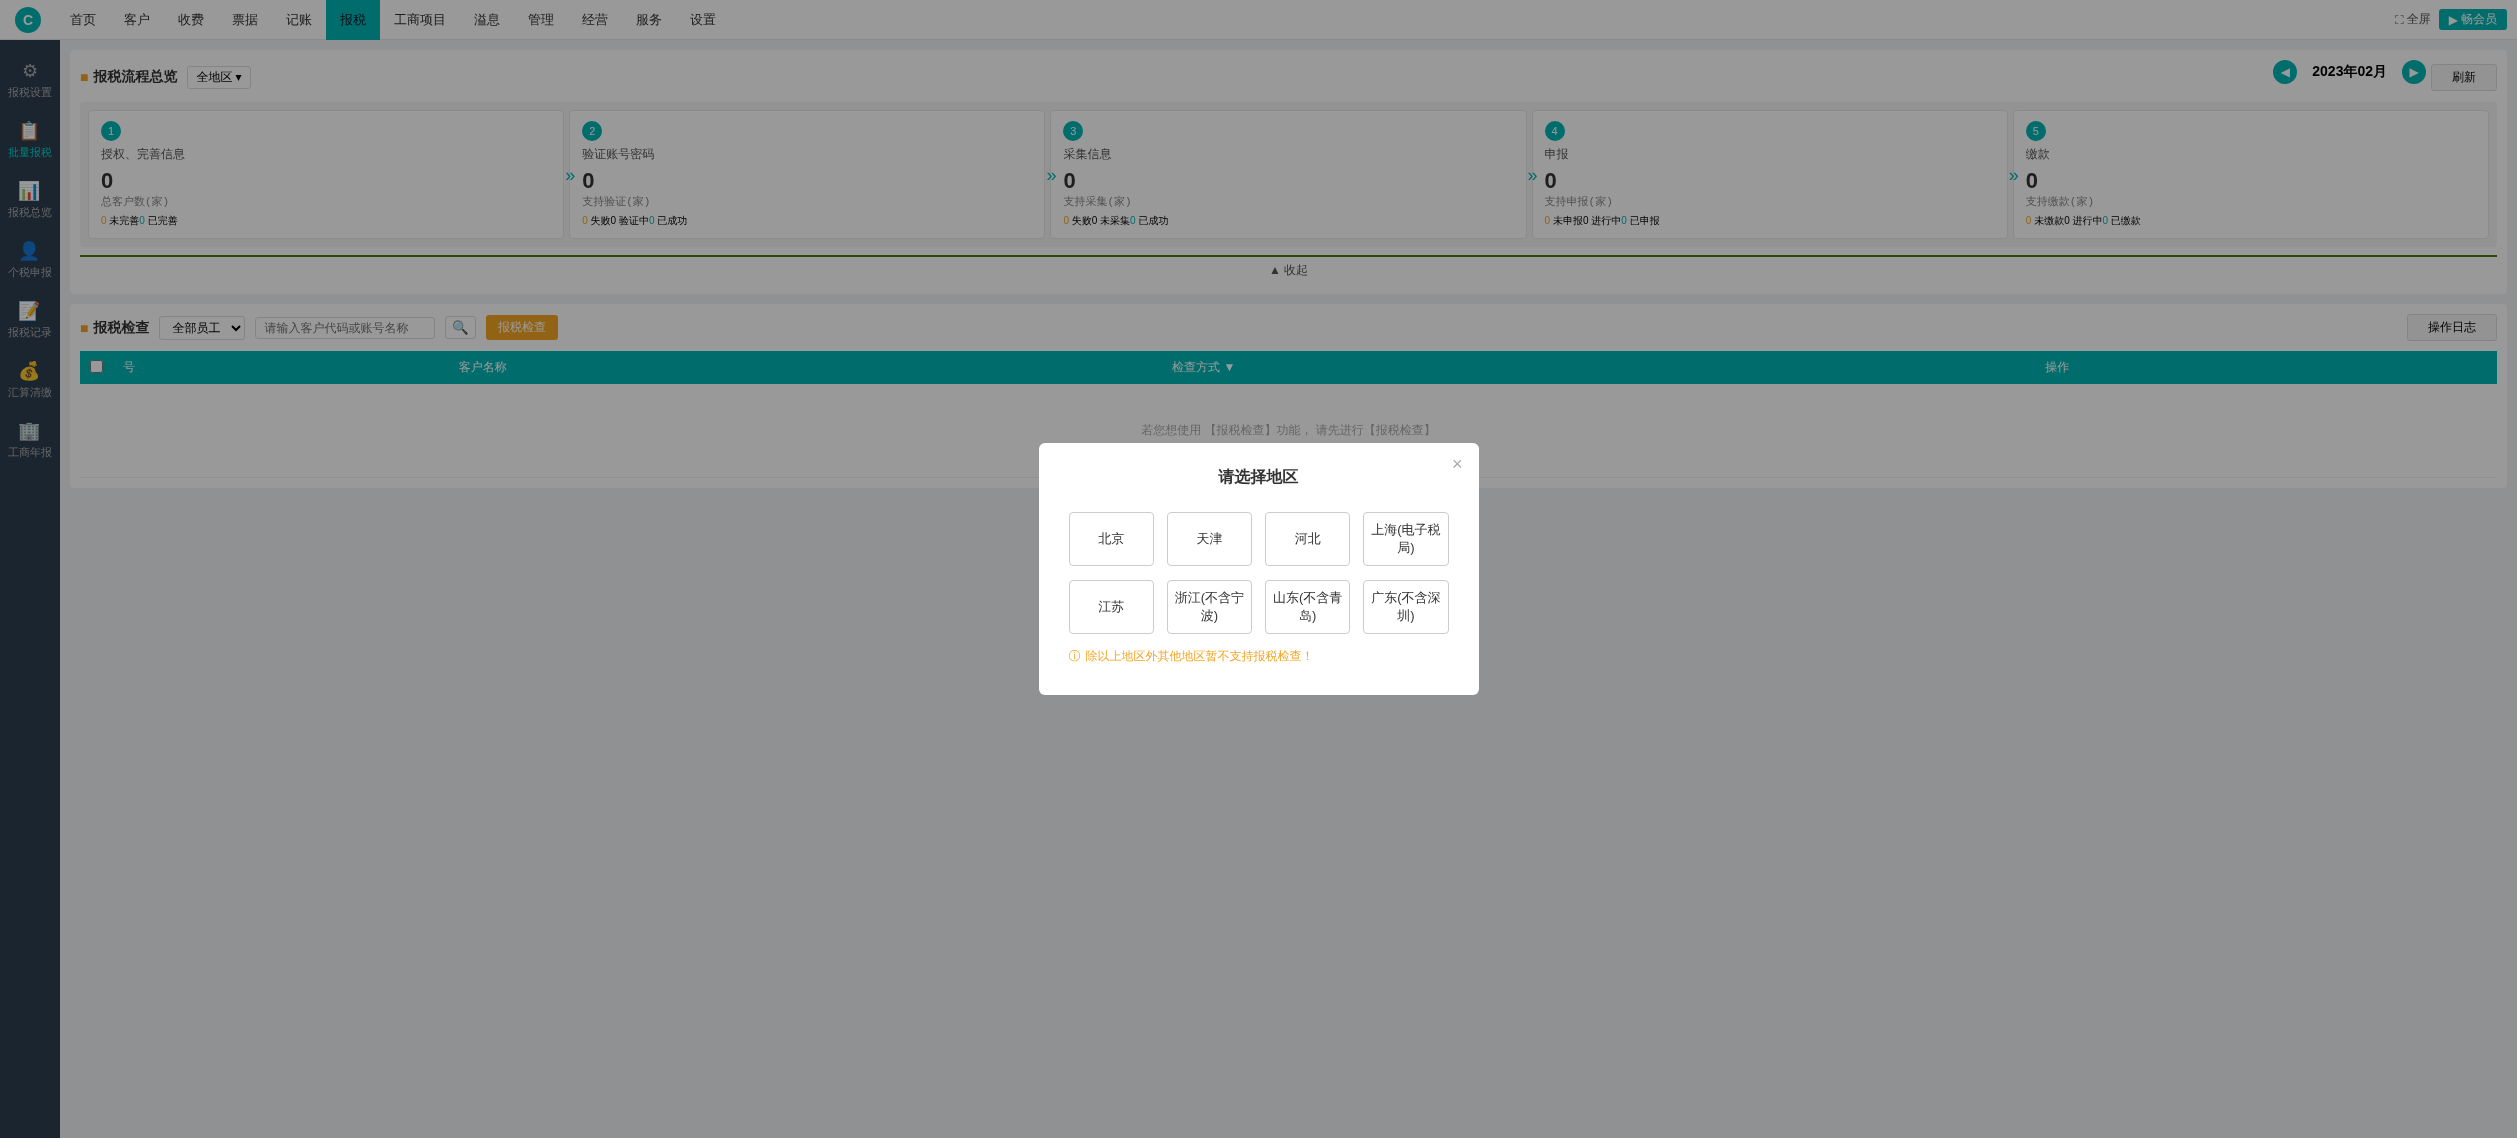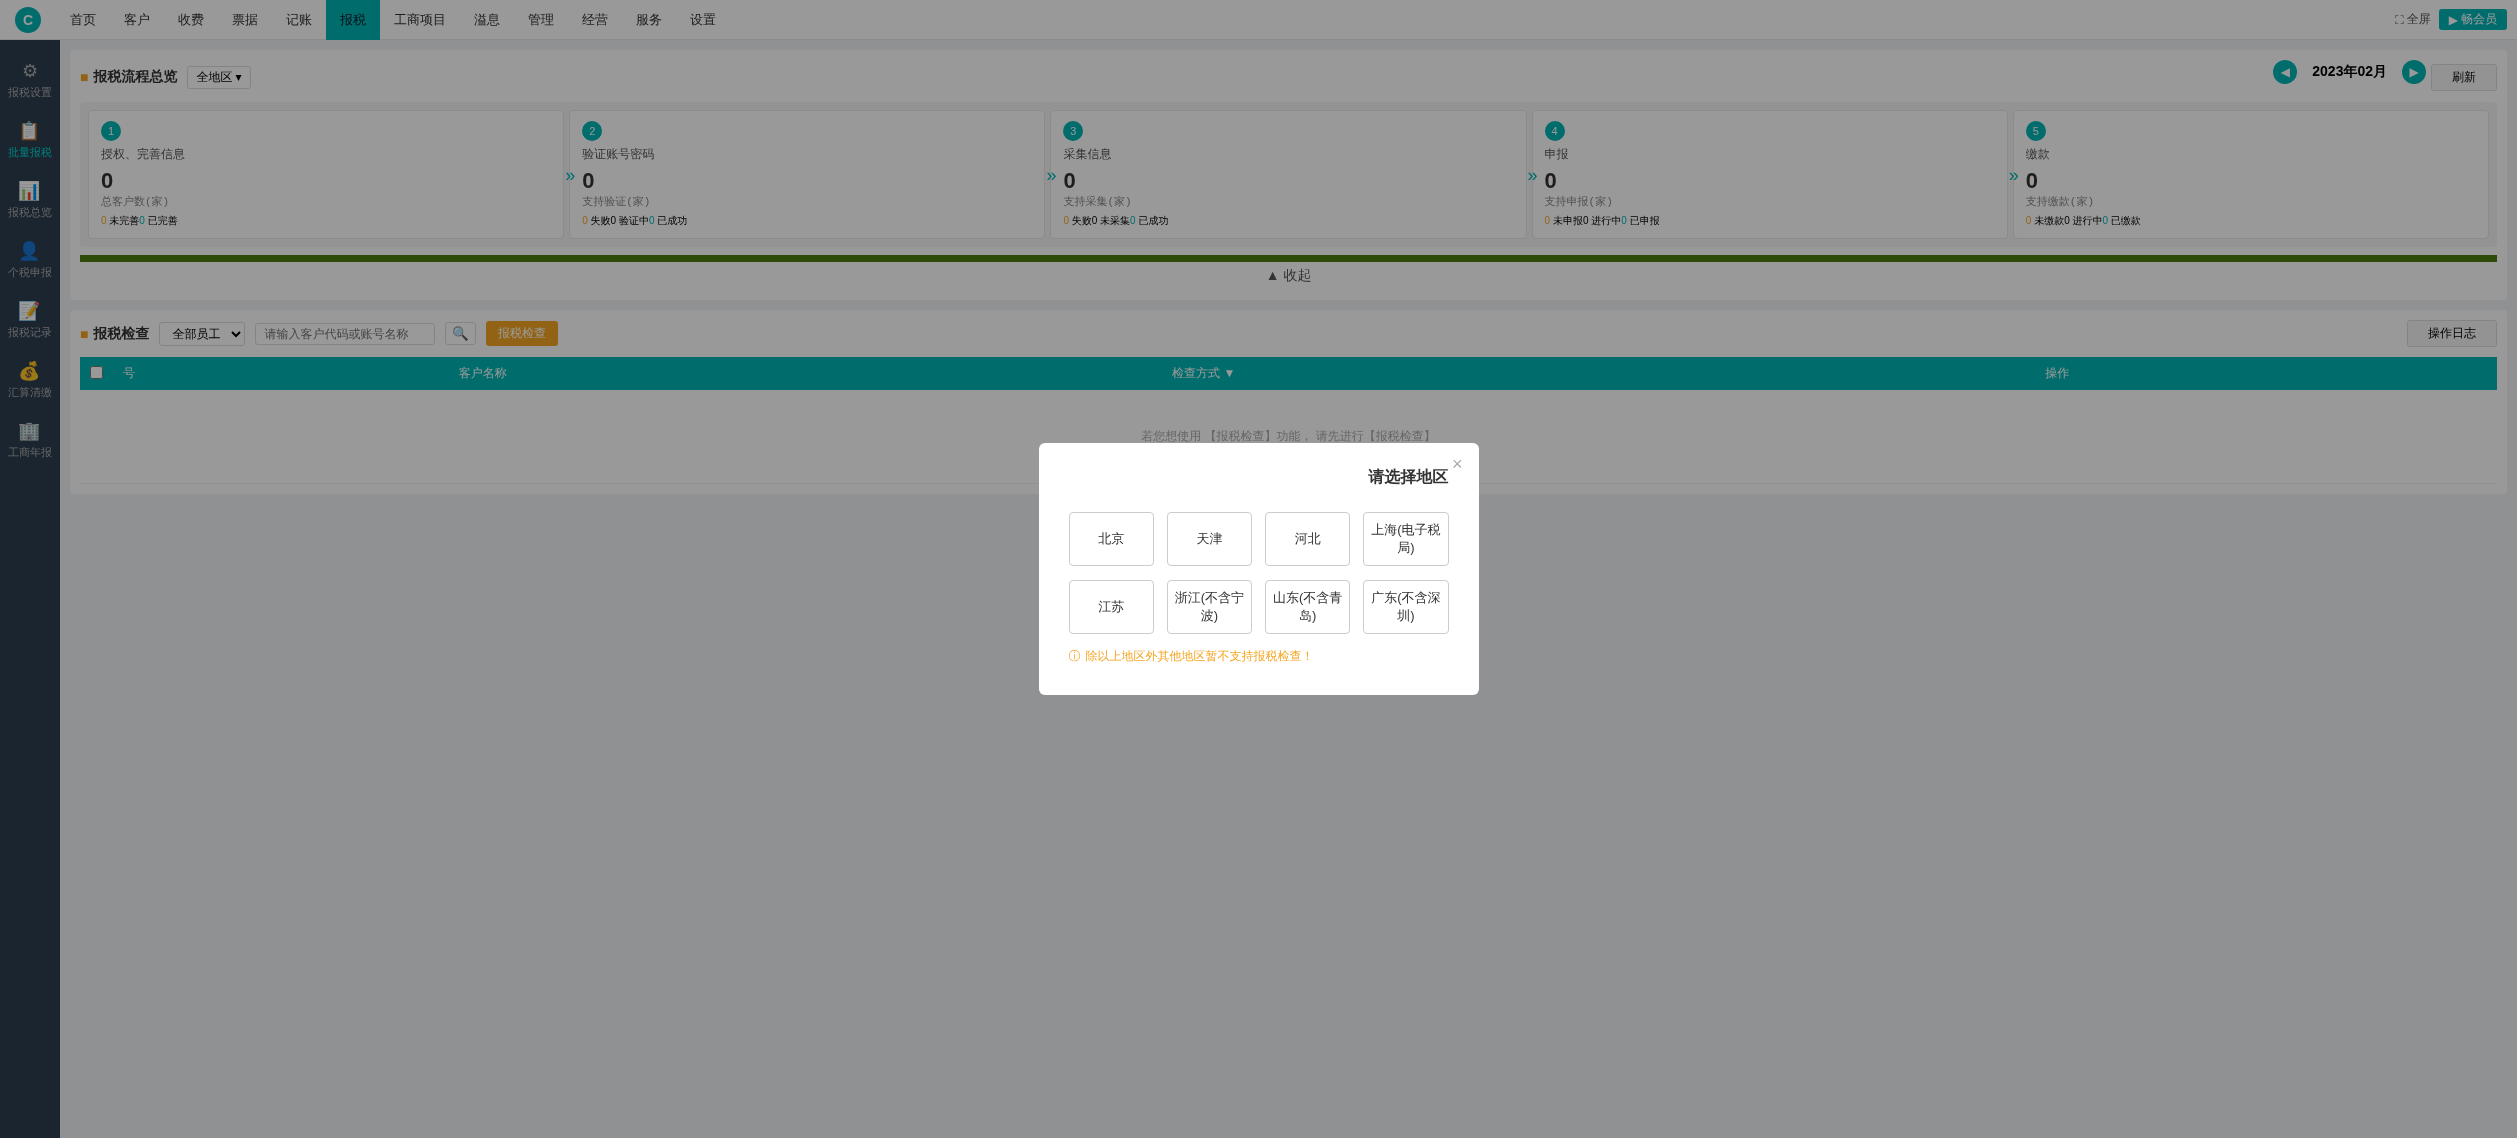--- a/index.html
+++ b/index.html
@@ -167,22 +167,22 @@
       font-size: 18px;
       z-index: 1;
     }
 
     
     .collapse-bar {
       text-align: center;
       padding: 5px;
       cursor: pointer;
       color: #555;
-      font-size: 14px;
-      border-top: 7px solid #4d7c0f;
+      font-size: 12px;
+      border-top: 2px solid #4d7c0f;
     }
 
     
     .tax-check-section { background: #fff; border-radius: 4px; padding: 10px; margin-top: 10px; }
     .tax-check-header {
       display: flex;
       align-items: center;
       gap: 10px;
       margin-bottom: 10px;
     }
@@ -252,21 +252,21 @@
       justify-content: center;
     }
     .modal {
       background: #fff;
       border-radius: 6px;
       width: 440px;
       padding: 24px 30px 30px;
       position: relative;
     }
     .modal-title {
-      text-align: right;
+      text-align: center;
       font-size: 16px;
       font-weight: bold;
       color: #333;
       margin-bottom: 24px;
     }
     .modal-close {
       position: absolute;
       top: 12px;
       right: 16px;
       font-size: 18px;

